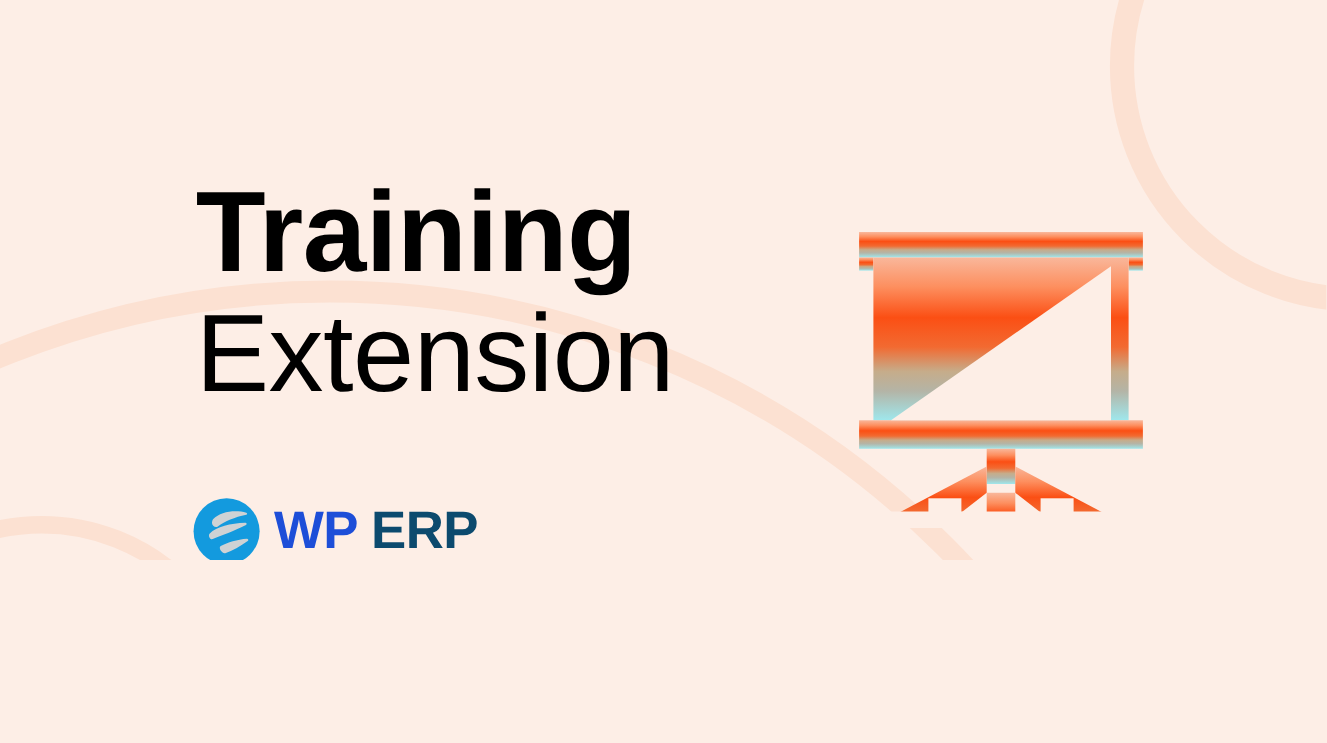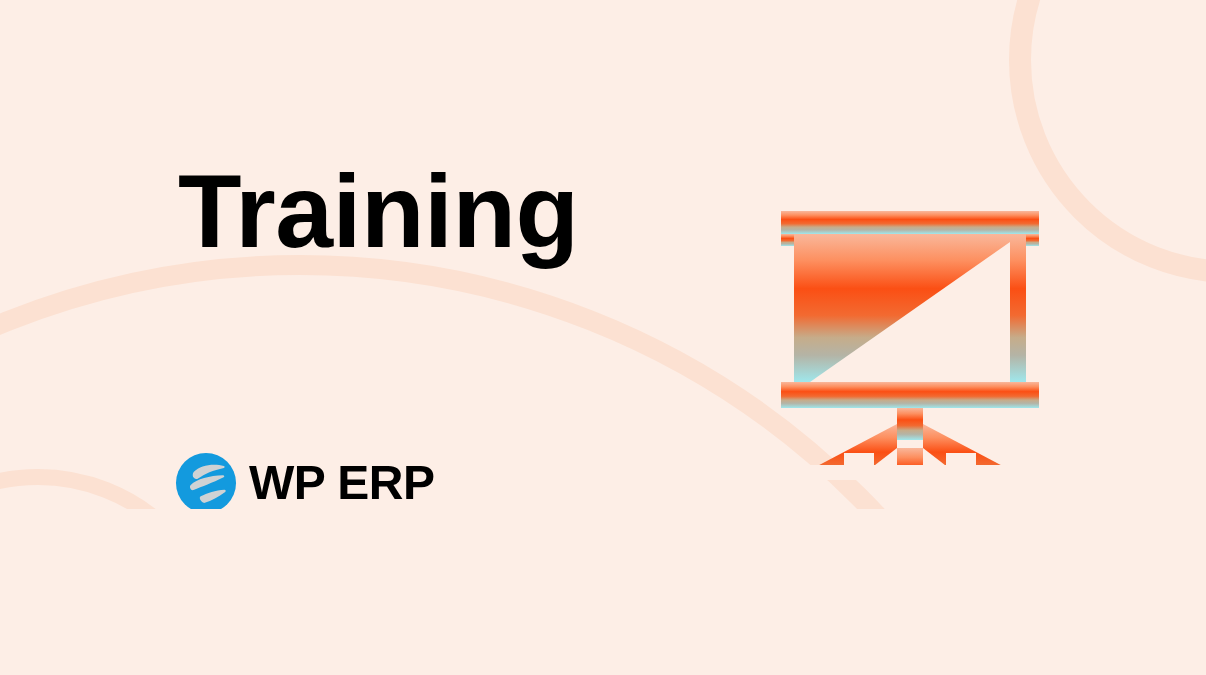--- a/index.html
+++ b/index.html
@@ -109,37 +109,38 @@
     </defs>
     <g clip-path="url(#frameClip)" fill="none" stroke="#fce1d2">
       <circle cx="1232" cy="60" r="212" stroke-width="22"></circle>
       <circle cx="300" cy="1055" r="790" stroke-width="20"></circle>
       <circle cx="38" cy="662" r="185" stroke-width="16"></circle>
     </g>
   </svg>
 
   <div id="headline">
     <span class="headline-line" id="headline-bold">Training</span>
+    <span class="headline-line" id="headline-light">Extension</span>
   </div>
 
   <div id="logo">
     <svg id="logo-mark" viewBox="0 0 64 64" aria-hidden="true">
       <circle cx="32" cy="32" r="31" fill="#139ade"></circle>
       <g fill="#cfd2d4">
         <path d="M19.5 20.5 C26 13.5 40 11.5 50.5 14.5 C51.6 14.9 51.5 16.2 50.4 16.4
                  C39.5 18.7 30.5 22.4 23.8 27.4 C21.6 29 18.2 26.8 18.3 24.1
                  C18.35 22.6 18.7 21.4 19.5 20.5 Z"></path>
         <path d="M16.2 34.0 C22.5 27.8 35.8 24.4 49.5 24.0 C50.9 23.95 51.4 25.5 50.2 26.1
                  C38.2 32.0 28.2 35.6 19.0 39.3 C16.6 40.3 14.2 36.0 16.2 34.0 Z"></path>
         <path d="M26.5 45.8 C33.0 42.2 42.0 39.6 51.0 38.9 C52.3 38.8 52.9 40.4 51.8 41.2
                  C44.8 46.3 37.6 50.2 30.8 52.5 C27.9 53.5 23.8 47.3 26.5 45.8 Z"></path>
       </g>
     </svg>
     <div id="logo-wordmark">
-      <span class="logo-wp" style="color: #000000;">WP</span><span> </span><span class="logo-erp" style="color: #000000;">ERP</span>
+      <span class="logo-wp" style="color: #1d4ed8;">WP</span><span> </span><span class="logo-erp" style="color: #0c4a6e;">ERP</span>
     </div>
   </div>
 
   <div id="illustration">
     <svg width="280" height="280" viewBox="0 0 280 280" aria-hidden="true">
       <defs>
         <linearGradient id="boardGrad" x1="0" y1="0" x2="0" y2="1">
           <stop offset="0%" stop-color="#f9b79b"></stop>
           <stop offset="18%" stop-color="#fd8f5f"></stop>
           <stop offset="37%" stop-color="#fb4f14"></stop>

